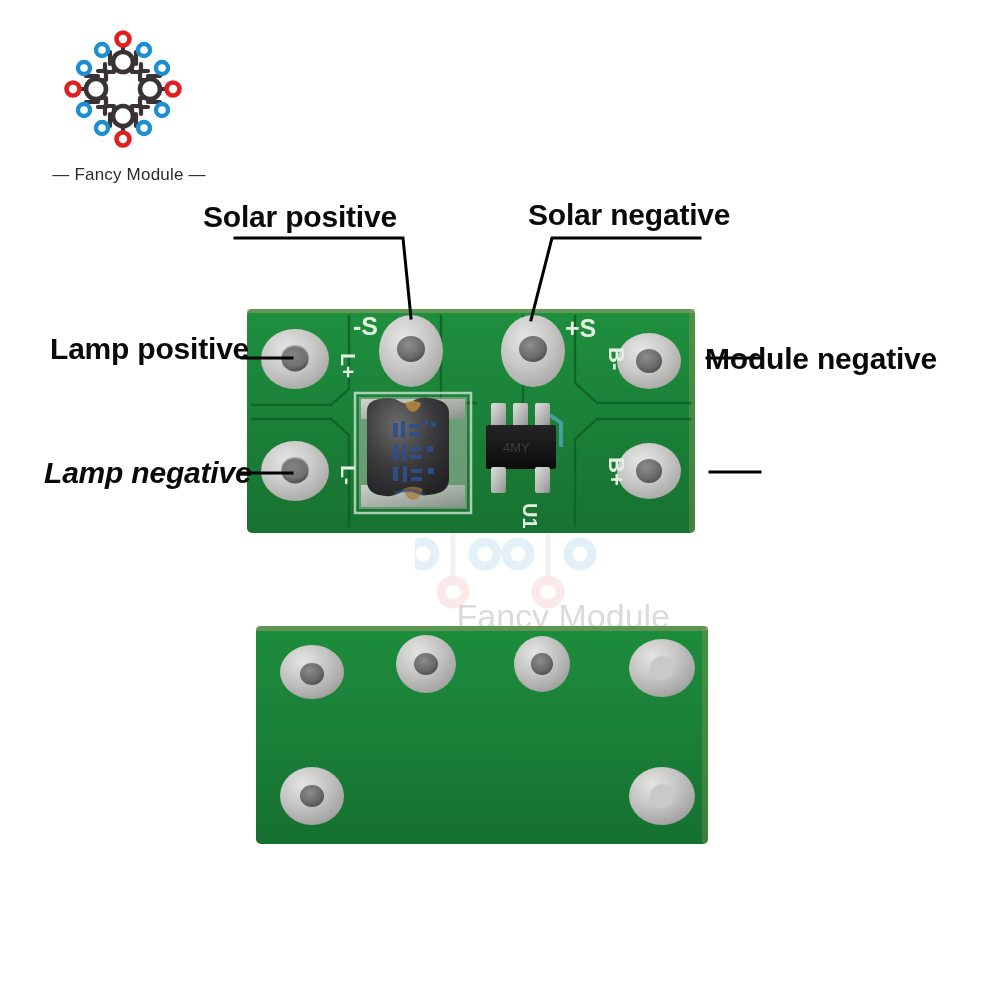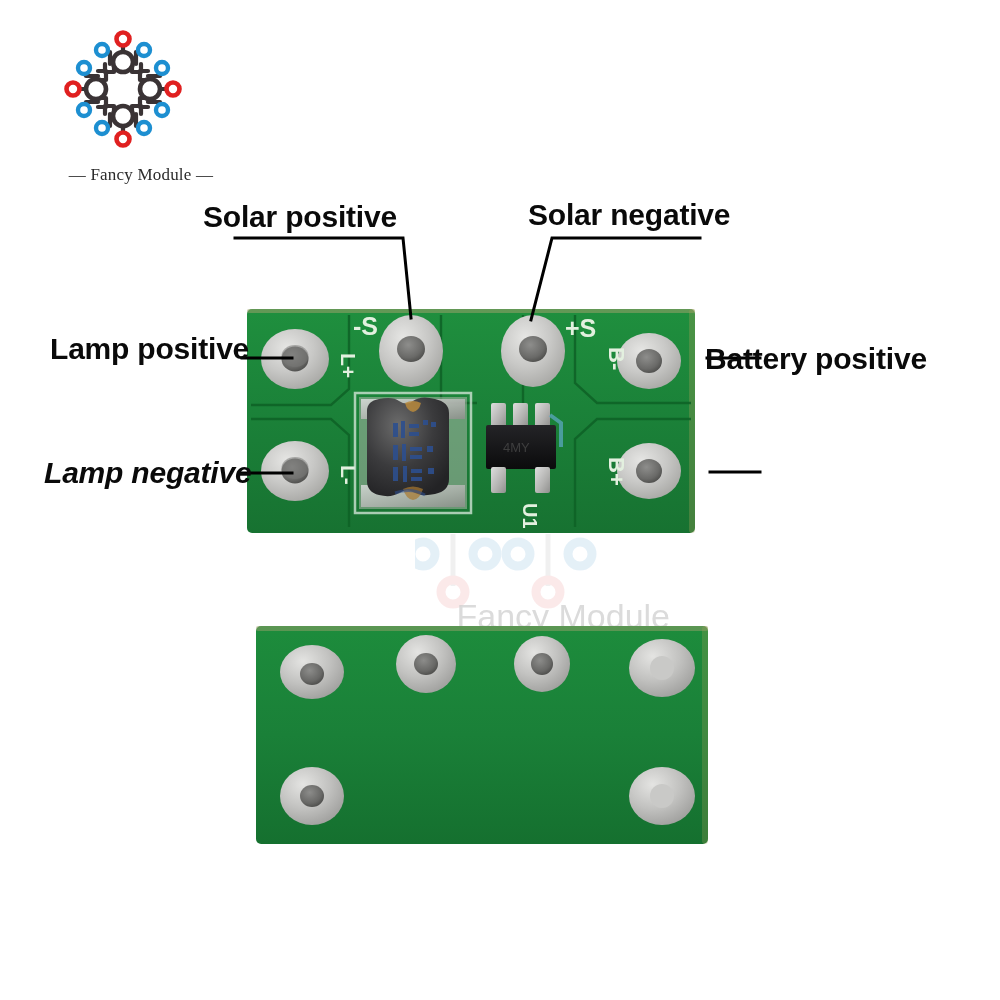--- a/index.html
+++ b/index.html
@@ -29,28 +29,28 @@
   }
   .brand-mark {
     position: absolute;
     left: 28px;
     top: 2px;
     width: 130px;
     height: 130px;
   }
   .brand-name {
     position: absolute;
-    left: 16px;
+    left: 4px;
     top: 143px;
     width: 190px;
     text-align: center;
     font-size: 17px;
     letter-spacing: .2px;
     color: #2b2b2b;
-    font-family: Liberation Serif, serif;
+    font-family: Liberation Sans, sans-serif;
     white-space: nowrap;
   }
 
   
   .watermark {
     position: absolute;
     left: 415px;
     top: 520px;
     width: 270px;
     height: 120px;
@@ -420,15 +420,15 @@
       <path d="M707 358 L760 358"></path>
 
       <path d="M710 472 L760 472"></path>
     </g>
   </svg>
 
   <div class="callout c-solar-pos">Solar positive</div>
   <div class="callout c-solar-neg">Solar negative</div>
   <div class="callout c-lamp-pos">Lamp positive</div>
   <div class="callout c-lamp-neg">Lamp negative</div>
-  <div class="callout c-batt-neg">Battery positive</div>
+  <div class="callout c-batt-neg">Module negative</div>
 
 </div>
 
 </body></html>

